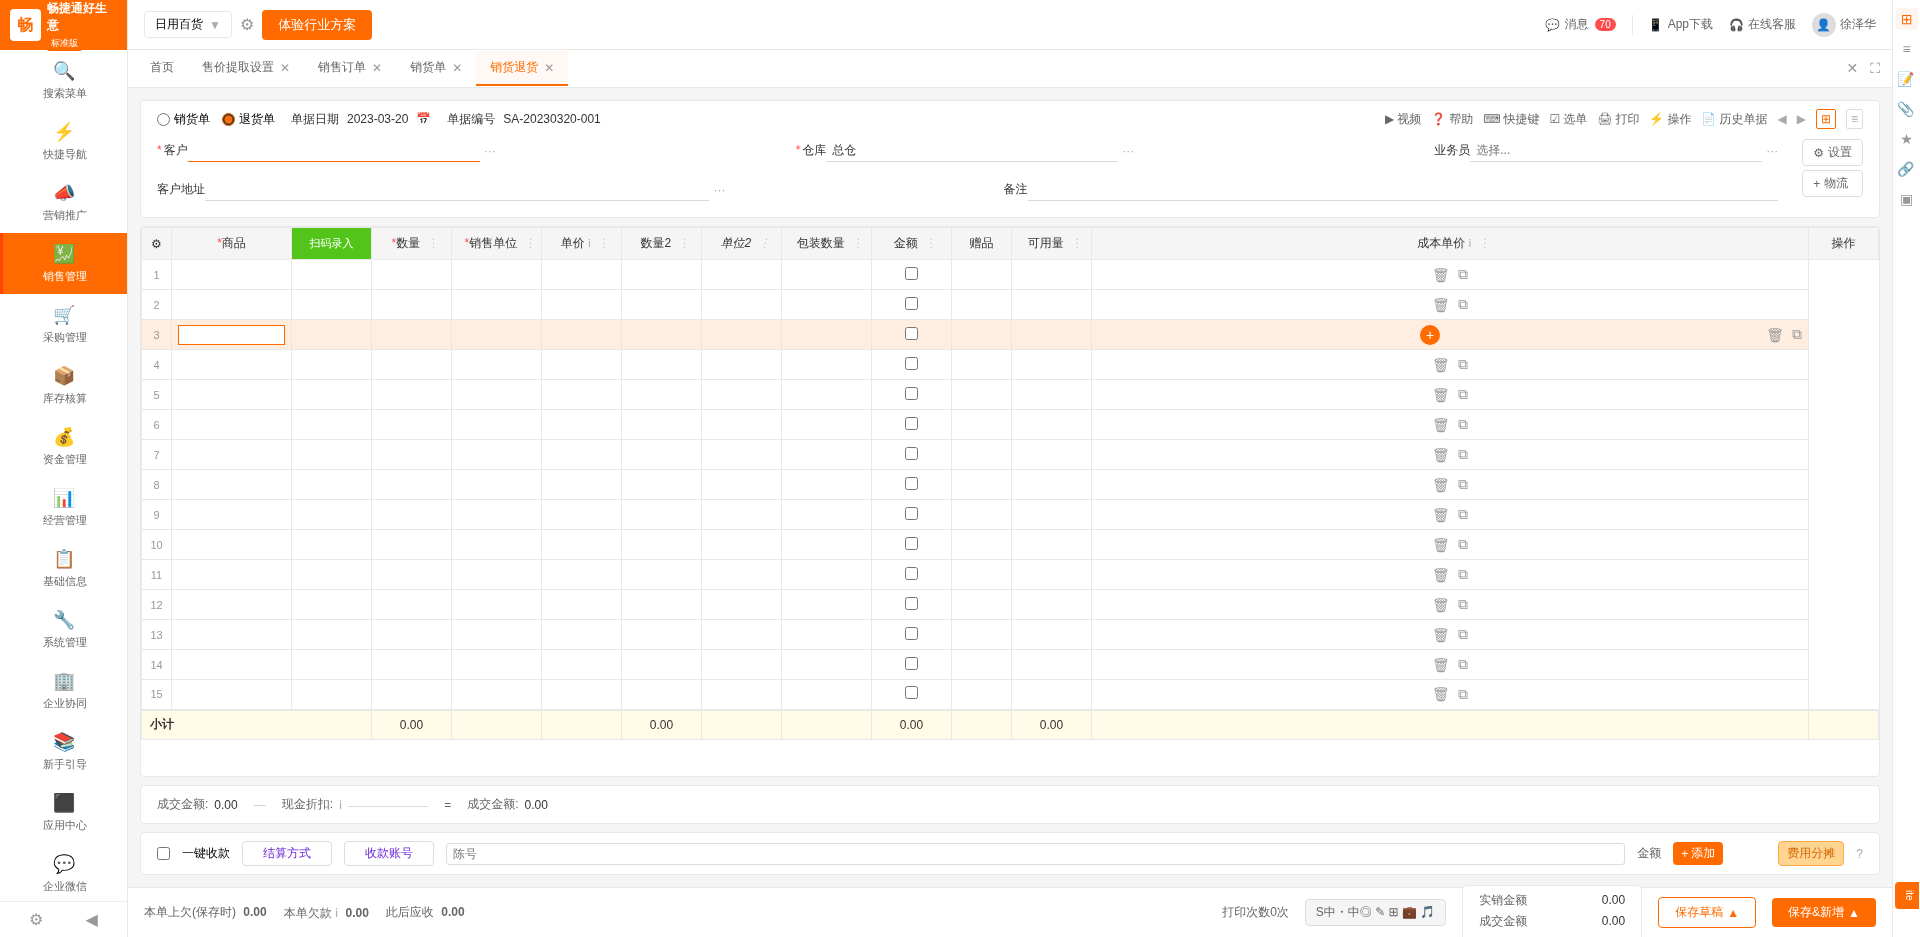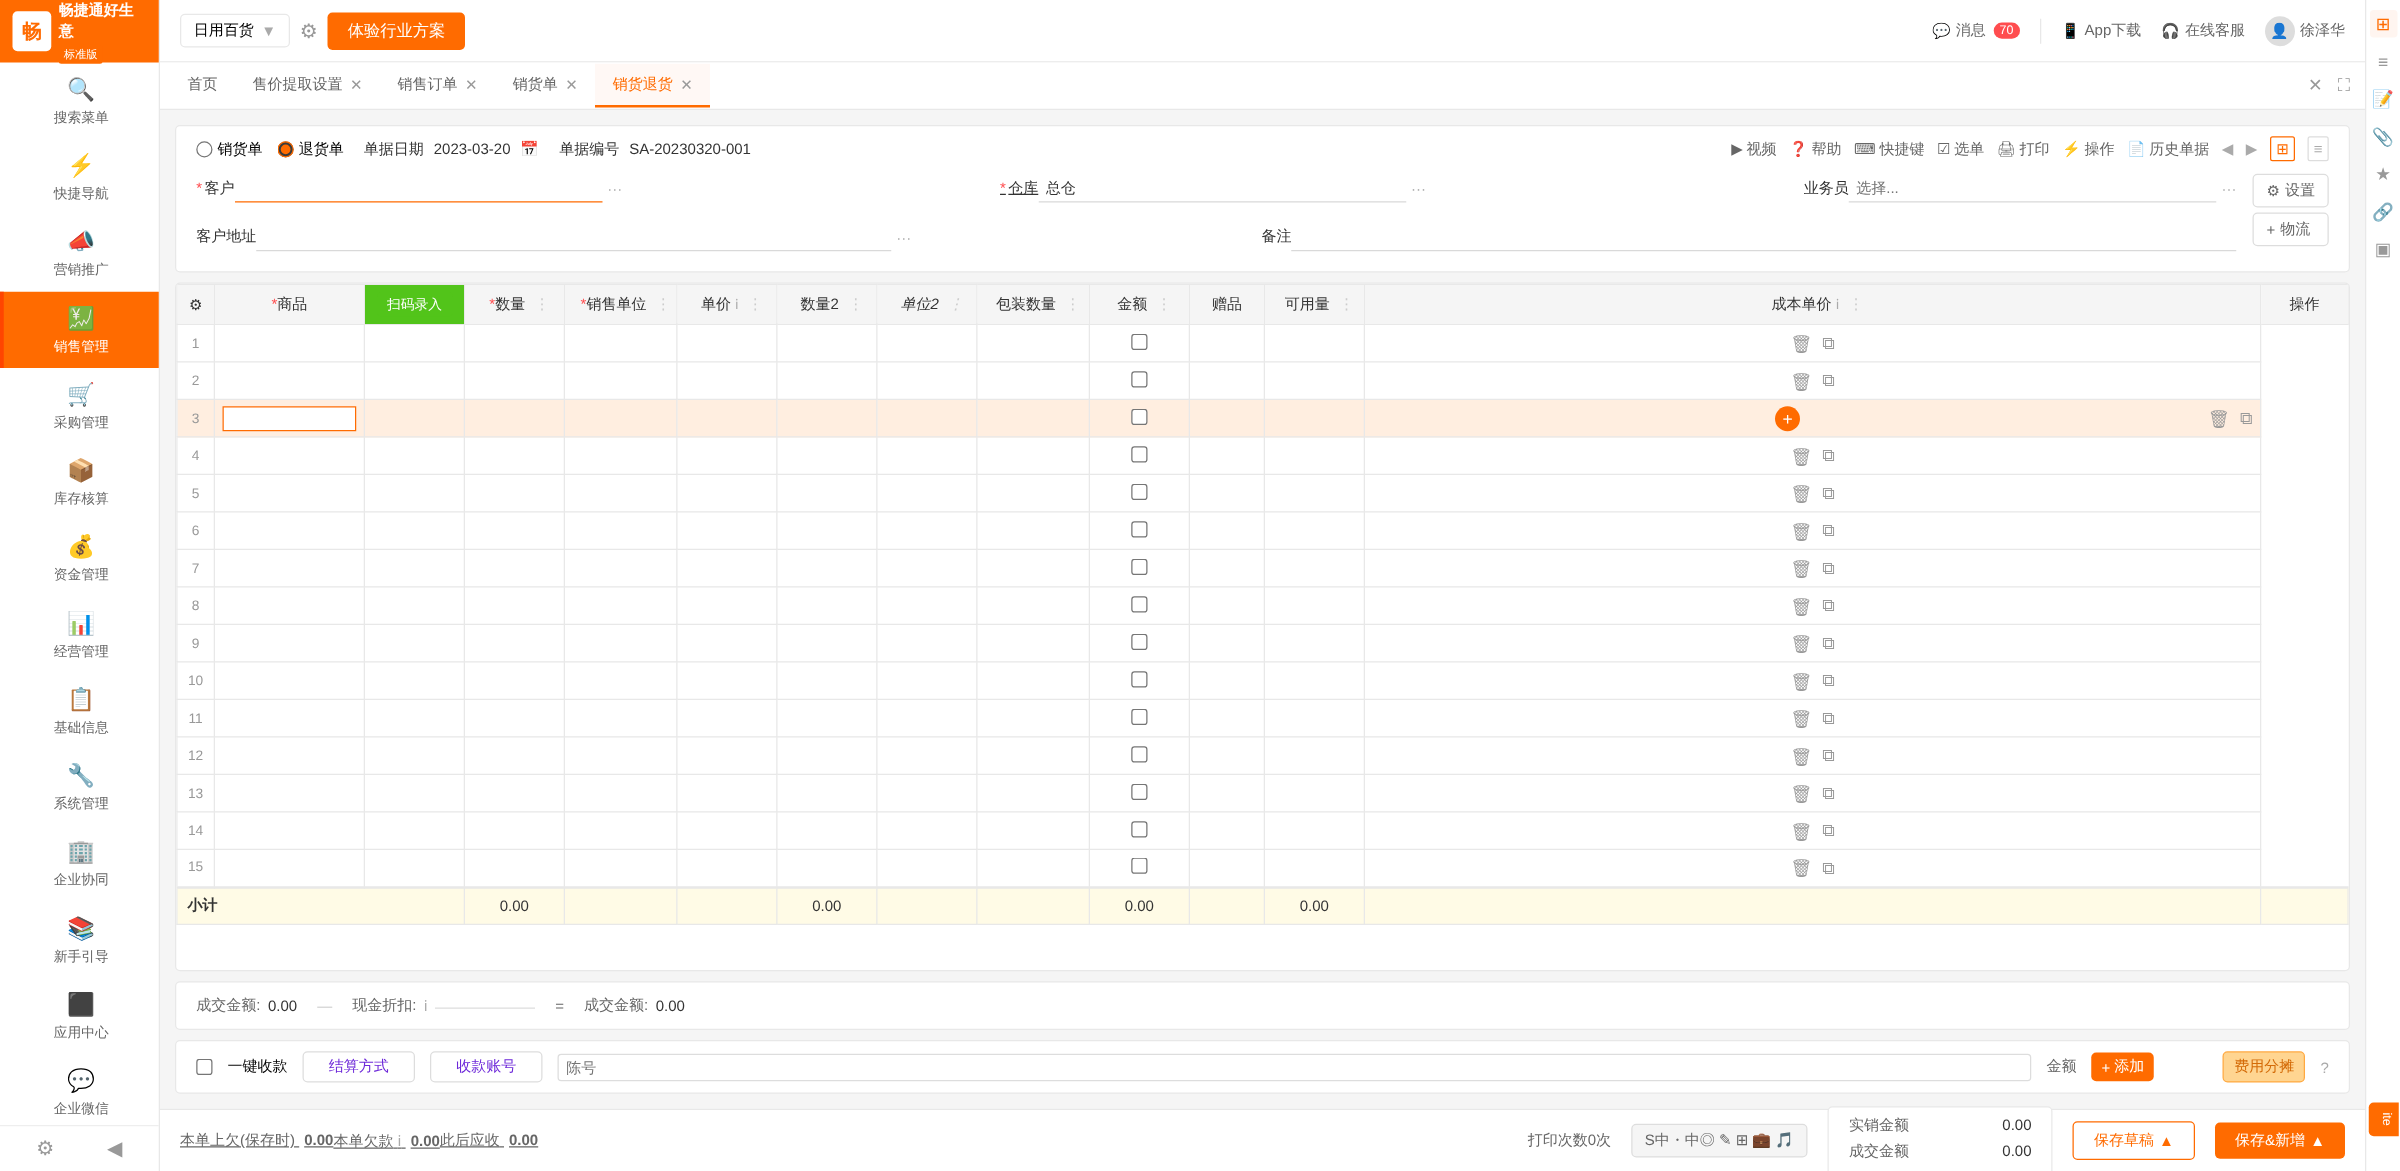--- a/index.html
+++ b/index.html
@@ -93,21 +93,21 @@
 
     
     .payment-row { background: #fff; border: 1px solid #e8e8e8; border-radius: 4px; padding: 8px 16px; display: flex; align-items: center; gap: 12px; }
     .payment-checkbox { accent-color: #ff6b00; }
     .payment-btn { border: 1px solid #ddd; border-radius: 4px; padding: 3px 20px; cursor: pointer; background: #fff; color: #6d28d9; }
     .payment-add-btn { background: #ff6b00; color: #fff; border: none; padding: 3px 8px; border-radius: 4px; cursor: pointer; display: flex; align-items: center; gap: 3px; }
     .fee-split-btn { background: #ffd591; border: 1px solid #ffa940; border-radius: 4px; padding: 3px 8px; cursor: pointer; color: #d46b08; margin-left: 43px; }
 
     
     .bottom-bar { height: 50px; background: #fff; border-top: 1px solid #e8e8e8; display: flex; align-items: center; padding: 0 16px; justify-content: space-between; }
-    .bottom-left { display: flex; align-items: center; gap: 0; color: #666; font-size: 12px; text-decoration: underline; }
+    .bottom-left { display: flex; align-items: center; gap: 17px; color: #666; font-size: 12px; }
     .bottom-print { color: #666; font-size: 12px; }
     .save-draft-btn { background: #fff; border: 1px solid #ff6b00; color: #ff6b00; padding: 6px 16px; border-radius: 4px; cursor: pointer; display: flex; align-items: center; gap: 4px; }
     .save-new-btn { background: #ff6b00; color: #fff; border: none; padding: 6px 16px; border-radius: 4px; cursor: pointer; display: flex; align-items: center; gap: 4px; }
 
     
     .right-sidebar { width: 28px; background: #fff; border-left: 1px solid #e8e8e8; display: flex; flex-direction: column; align-items: center; padding: 8px 0; gap: 8px; flex-shrink: 0; }
     .right-sidebar-btn { width: 22px; height: 22px; display: flex; align-items: center; justify-content: center; cursor: pointer; color: #999; font-size: 14px; }
     .right-sidebar-btn.active { color: #ff6b00; background: #fff5f0; border-radius: 3px; }
     .summary-right-row { display: flex; justify-content: space-between; align-items: center; gap: 20px; margin-bottom: 4px; }
     .summary-right-label { color: #666; }
@@ -288,28 +288,28 @@
           <span class="toolbar-right-btn">🖨 <span>打印</span></span>
           <span class="toolbar-right-btn">⚡ <span>操作</span></span>
           <span class="toolbar-right-btn">📄 <span>历史单据</span></span>
           <span style="color:#aaa;cursor:pointer;">◀</span>
           <span style="color:#aaa;cursor:pointer;">▶</span>
           <span style="color:#ff6b00;cursor:pointer;border:1px solid #ff6b00;padding:2px 4px;border-radius:2px;">⊞</span>
           <span style="color:#aaa;cursor:pointer;border:1px solid #ddd;padding:2px 4px;border-radius:2px;">≡</span>
         </div>
       </div>
 
-      <div style="display:flex;gap:1px;align-items:flex-start;">
+      <div style="display:flex;gap:12px;align-items:flex-start;">
         <div style="flex:1;display:flex;flex-direction:column;gap:8px;">
           <div class="fields-row">
             <span class="field-label required">客户</span>
             <input class="field-input" type="text" style="border-bottom: 1px solid rgb(255, 107, 0);" value="">
             <span class="field-dots">···</span>
             <span style="flex:1;min-width:60px;"></span>
-            <span class="field-label required" style="margin-left:20px;text-decoration:underline;">仓库</span>
+            <span class="field-label required" style="margin-left:20px;">仓库</span>
             <input class="field-input" type="text" value="总仓" style="">
             <span class="field-dots">···</span>
             <span style="flex:1;min-width:60px;"></span>
             <span class="field-label" style="margin-left:20px;">业务员</span>
             <input class="field-input" type="text" placeholder="选择..." value="" style="">
             <span class="field-dots">···</span>
           </div>
           <div class="fields-row">
             <span class="field-label">客户地址</span>
             <input class="field-input" type="text" value="" style="flex: 2 1 0%;">

